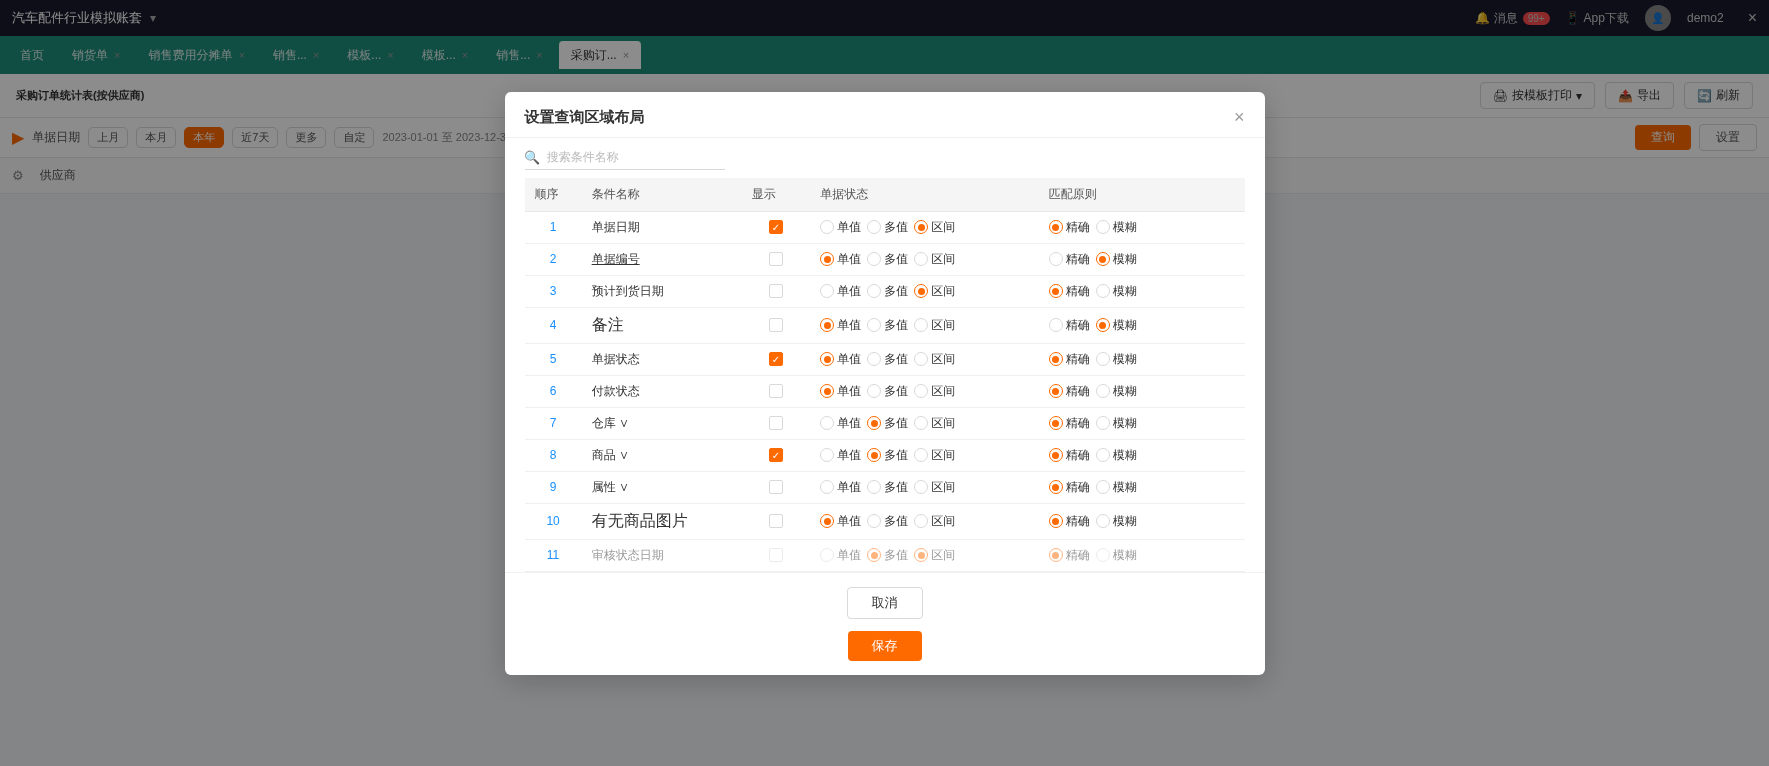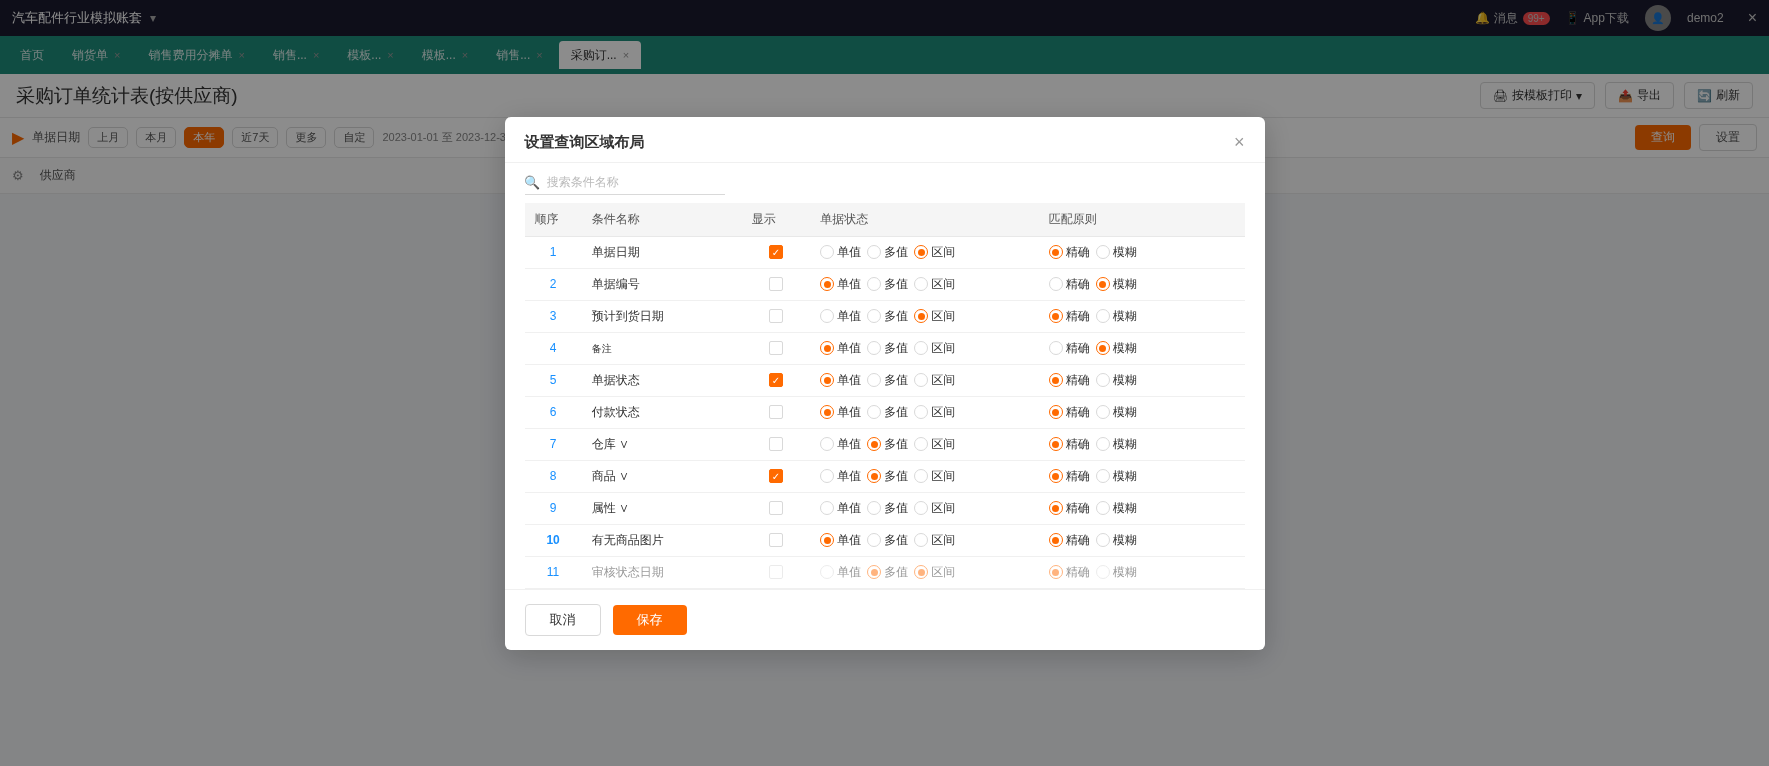--- a/index.html
+++ b/index.html
@@ -54,21 +54,21 @@
     
     .page-header {
       height: 44px;
       background: #fff;
       display: flex;
       align-items: center;
       justify-content: space-between;
       padding: 0 16px;
       border-bottom: 1px solid #e8e8e8;
     }
-    .page-title { font-size: 19px; font-weight: normal; color: #333; }
+    .page-title { font-size: 11px; font-weight: bold; color: #333; }
     .header-actions { display: flex; align-items: center; gap: 10px; }
     .btn-action {
       padding: 4px 12px;
       border: 1px solid #d9d9d9;
       border-radius: 4px;
       background: #fff;
       cursor: pointer;
       font-size: 12px;
       color: #333;
       display: flex;
@@ -264,24 +264,26 @@
       content: '';
       width: 7px; height: 7px;
       border-radius: 50%;
       background: #ff6a00;
     }
     .radio-label { font-size: 12px; color: #333; }
 
     
     .modal-footer {
       display: flex;
+      justify-content: flex-end;
       align-items: center;
       gap: 12px;
       padding: 14px 20px;
       border-top: 1px solid #f0f0f0;
+      flex-direction: column;
     }
     .btn-cancel {
       padding: 6px 24px;
       border: 1px solid #d9d9d9;
       border-radius: 4px;
       background: #fff;
       cursor: pointer;
       font-size: 13px;
       color: #333;
     }
@@ -466,21 +468,21 @@
                   </span>
                   <span class="radio-opt">
                     <span class="radio-dot"></span>
                     <span class="radio-label">模糊</span>
                   </span>
                 </div>
               </td>
             </tr>
             <tr>
               <td style="text-align: center;"><span style="color: rgb(24, 144, 255); font-size: 12px;">2</span></td>
-              <td><span style="font-size: 12px;">单据编号</span></td>
+              <td><span style="font-size: 12px; text-decoration: underline;">单据编号</span></td>
               <td style="text-align: center;">
                 <div class="cb-wrap">
                   <span class="cb"></span>
                 </div>
               </td>
               <td>
                 <div class="radio-group">
                   <span class="radio-opt">
                     <span class="radio-dot selected"></span>
                     <span class="radio-label">单值</span>
@@ -540,21 +542,21 @@
                   </span>
                   <span class="radio-opt">
                     <span class="radio-dot"></span>
                     <span class="radio-label">模糊</span>
                   </span>
                 </div>
               </td>
             </tr>
             <tr>
               <td style="text-align: center;"><span style="color: rgb(24, 144, 255); font-size: 12px;">4</span></td>
-              <td><span style="font-size: 10px;">备注</span></td>
+              <td><span style="font-size: 16px;">备注</span></td>
               <td style="text-align: center;">
                 <div class="cb-wrap">
                   <span class="cb"></span>
                 </div>
               </td>
               <td>
                 <div class="radio-group">
                   <span class="radio-opt">
                     <span class="radio-dot selected"></span>
                     <span class="radio-label">单值</span>
@@ -761,22 +763,22 @@
                     <span class="radio-label">精确</span>
                   </span>
                   <span class="radio-opt">
                     <span class="radio-dot"></span>
                     <span class="radio-label">模糊</span>
                   </span>
                 </div>
               </td>
             </tr>
             <tr>
-              <td style="text-align: center; font-weight: bold;"><span style="color: rgb(24, 144, 255); font-size: 12px;">10</span></td>
-              <td><span style="font-size: 12px;">有无商品图片</span></td>
+              <td style="text-align: center;"><span style="color: rgb(24, 144, 255); font-size: 12px;">10</span></td>
+              <td><span style="font-size: 16px;">有无商品图片</span></td>
               <td style="text-align: center;">
                 <div class="cb-wrap">
                   <span class="cb"></span>
                 </div>
               </td>
               <td>
                 <div class="radio-group">
                   <span class="radio-opt">
                     <span class="radio-dot selected"></span>
                     <span class="radio-label">单值</span>

